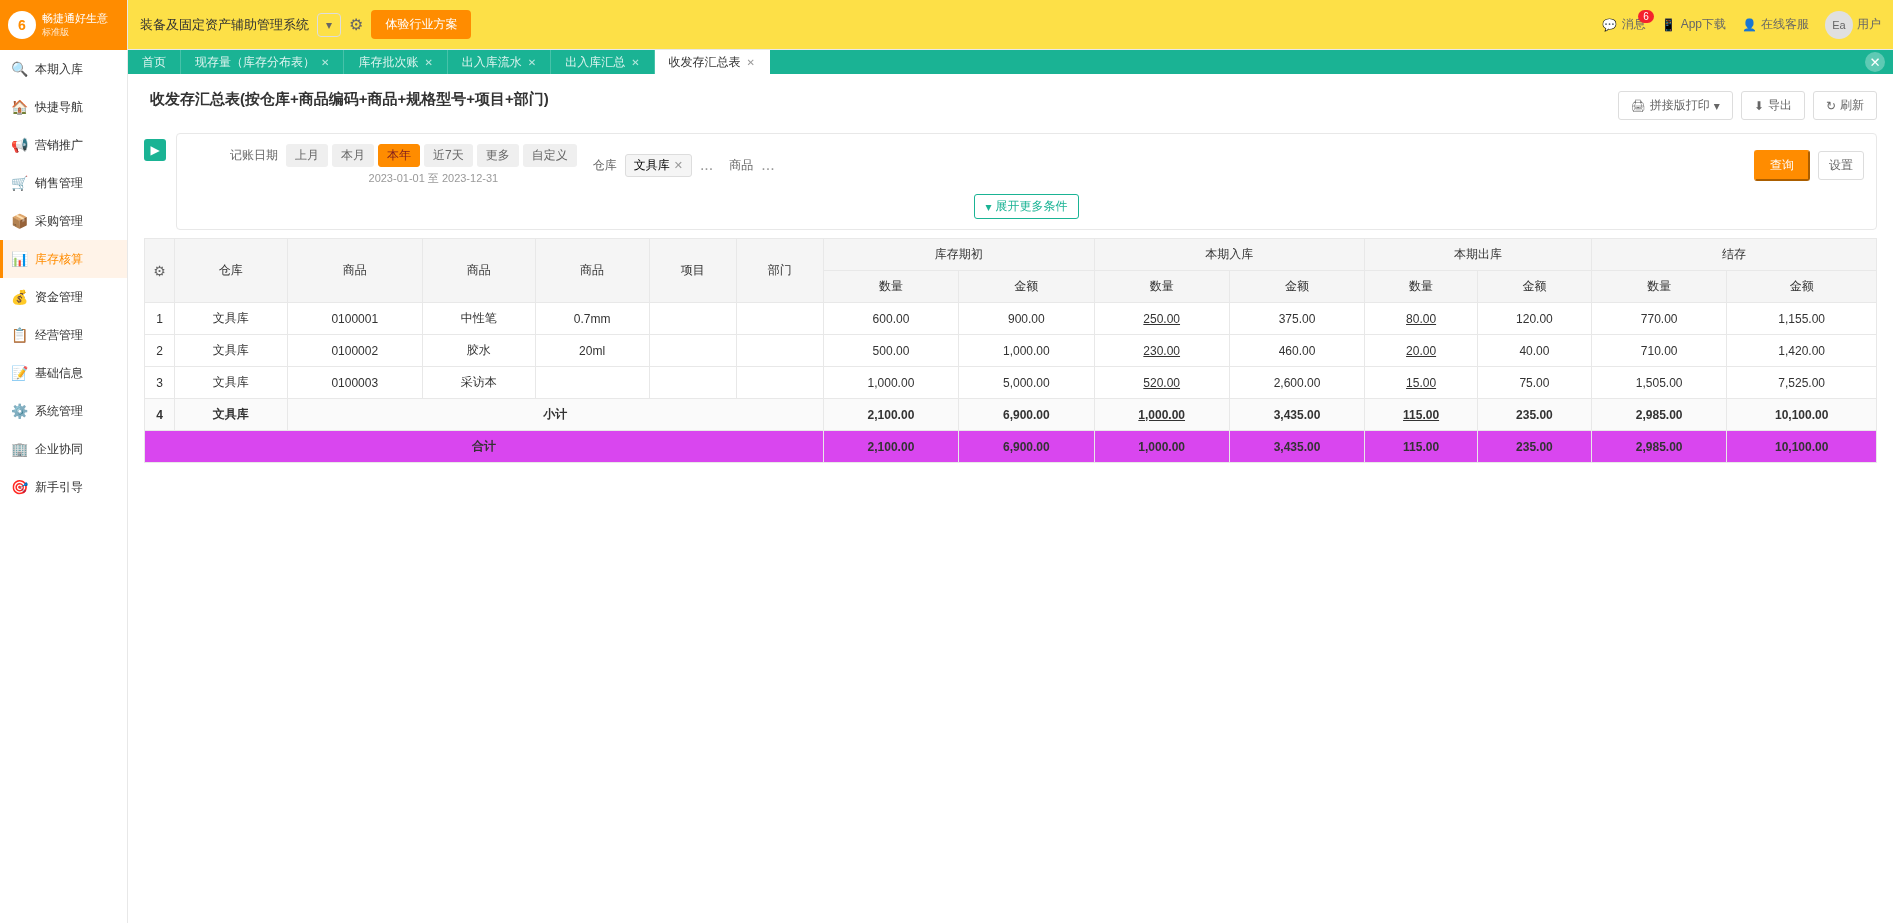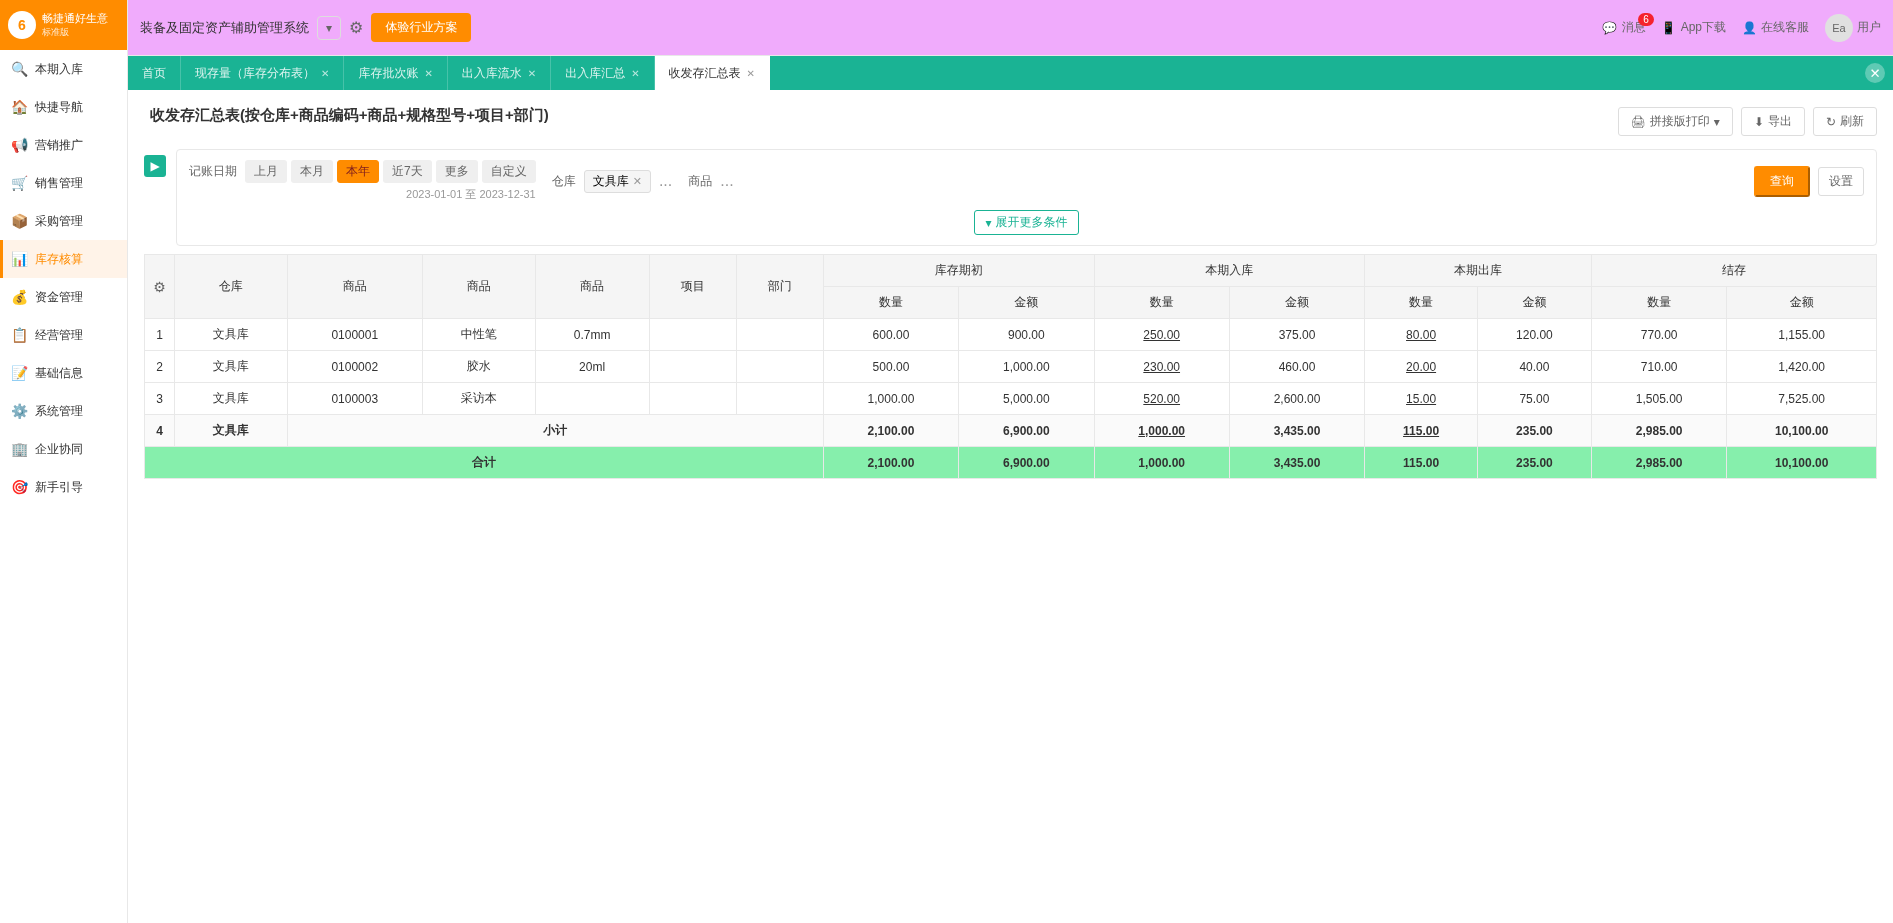--- a/index.html
+++ b/index.html
@@ -13,32 +13,32 @@
     .sidebar-logo-sub { font-size: 9px; color: rgba(255,255,255,0.8); }
     .sidebar-item { padding: 10px 8px; display: flex; align-items: center; cursor: pointer; color: #333; border-left: 3px solid transparent; }
     .sidebar-item.active { background: #fff3e8; color: #ff8c00; border-left: 3px solid #ff8c00; }
     .sidebar-item-icon { width: 18px; height: 18px; margin-right: 6px; display: flex; align-items: center; justify-content: center; font-size: 14px; flex-shrink: 0; }
     .sidebar-item-label { font-size: 12px; }
 
     
     .main { flex: 1; display: flex; flex-direction: column; overflow: hidden; }
 
     
-    .top-header { background: #f0abfc; height: 56px; display: flex; align-items: center; padding: 0 12px; border-bottom: 1px solid #e8e8e8; justify-content: space-between; }
+    .top-header { background: #fde047; height: 50px; display: flex; align-items: center; padding: 0 12px; border-bottom: 1px solid #e8e8e8; justify-content: space-between; }
     .top-header-left { display: flex; align-items: center; gap: 8px; }
     .system-name { font-size: 13px; color: #333; }
     .header-dropdown { display: flex; align-items: center; gap: 4px; padding: 4px 8px; border: 1px solid #ddd; border-radius: 4px; cursor: pointer; color: #666; }
     .header-trial-btn { background: #ff8c00; color: #fff; border: none; padding: 6px 14px; border-radius: 4px; cursor: pointer; font-size: 12px; }
     .top-header-right { display: flex; align-items: center; gap: 16px; color: #666; font-size: 12px; }
     .top-header-right-item { display: flex; align-items: center; gap: 4px; cursor: pointer; position: relative; }
     .badge { background: #f5222d; color: #fff; border-radius: 10px; padding: 1px 5px; font-size: 10px; position: absolute; top: -6px; right: -8px; }
     .user-avatar { width: 28px; height: 28px; background: #e0e0e0; border-radius: 50%; display: flex; align-items: center; justify-content: center; font-size: 11px; color: #666; }
 
     
-    .tab-bar { background: #1ab394; display: flex; align-items: center; padding: 0 0; height: 34px; overflow: hidden; }
+    .tab-bar { background: #1ab394; display: flex; align-items: center; padding: 0 0; height: 24px; overflow: hidden; }
     .tab-item { padding: 0 14px; height: 38px; display: flex; align-items: center; cursor: pointer; color: rgba(255,255,255,0.85); font-size: 12px; border-right: 1px solid rgba(255,255,255,0.2); gap: 6px; white-space: nowrap; }
     .tab-item.active { background: #fff; color: #333; text-align: right; }
     .tab-close { font-size: 10px; color: rgba(255,255,255,0.7); cursor: pointer; }
     .tab-item.active .tab-close { color: #999; }
     .tab-close-right { margin-left: auto; margin-right: 8px; background: rgba(255,255,255,0.3); border: none; color: #fff; width: 20px; height: 20px; border-radius: 50%; cursor: pointer; display: flex; align-items: center; justify-content: center; }
 
     
     .page-content { flex: 1; overflow: auto; background: #f5f5f5; padding: 0; }
 
     
@@ -54,37 +54,37 @@
     .expand-more { color: #1ab394; cursor: pointer; font-size: 12px; display: flex; align-items: center; gap: 4px; border: 1px solid #1ab394; padding: 3px 10px; border-radius: 3px; }
     .action-btn { padding: 5px 12px; border: 1px solid #ddd; border-radius: 3px; cursor: pointer; font-size: 12px; background: #fff; color: #666; display: flex; align-items: center; gap: 4px; }
     .action-btn-primary { background: #ff8c00; color: #fff; border-color: #ff8c00; padding: 5px 14px; border-radius: 3px; cursor: pointer; font-size: 12px; text-align: center; }
     .action-settings { background: #fff; color: #666; border: 1px solid #ddd; padding: 5px 10px; border-radius: 3px; cursor: pointer; font-size: 12px; }
 
     
     .data-table { width: 100%; border-collapse: collapse; font-size: 12px; }
     .data-table th { background: #f5f5f5; border: 1px solid #e8e8e8; padding: 7px 8px; text-align: center; color: #333; font-weight: normal; white-space: nowrap; }
     .data-table td { border: 1px solid #e8e8e8; padding: 7px 8px; text-align: center; color: #333; white-space: nowrap; }
     .data-table .subtotal td { font-weight: bold; background: #fafafa; }
-    .data-table .total-row td { background: #86efac; font-weight: bold; }
+    .data-table .total-row td { background: #d946ef; font-weight: bold; }
     .number-cell { text-align: right; }
     .link-cell { color: #1890ff; cursor: pointer; text-decoration: underline; }
     .col-header-group { text-align: center; }
     .settings-icon-cell { width: 30px; }
     .gear-icon { cursor: pointer; color: #666; font-size: 14px; }
 
     
     .report-header { display: flex; align-items: center; justify-content: space-between; margin-bottom: 12px; }
     .report-header-actions { display: flex; gap: 8px; align-items: center; }
 
     
     .filter-container { display: flex; align-items: flex-start; margin-bottom: 8px; }
     .filter-collapse-btn { width: 22px; height: 22px; background: #1ab394; border-radius: 3px; cursor: pointer; display: flex; align-items: center; justify-content: center; color: #fff; font-size: 12px; margin-right: 10px; margin-top: 6px; flex-shrink: 0; }
     .filter-main { flex: 1; border: 1px solid #e8e8e8; border-radius: 4px; padding: 10px 12px; }
     .filter-inner-row { display: flex; align-items: center; gap: 16px; }
-    .filter-date-section { display: flex; align-items: flex-end; flex-direction: column; gap: 2px; }
+    .filter-date-section { display: flex; align-items: center; flex-direction: column; gap: 2px; margin-left: 41px; }
     .filter-date-buttons { display: flex; align-items: center; gap: 4px; }
     .filter-warehouse-section { display: flex; align-items: center; gap: 8px; }
     .filter-product-section { display: flex; align-items: center; gap: 8px; }
     .expand-row { display: flex; justify-content: center; margin-top: 8px; }
 
     
     .table-wrapper { overflow-x: auto; }
   </style>
 </head>
 <body>

